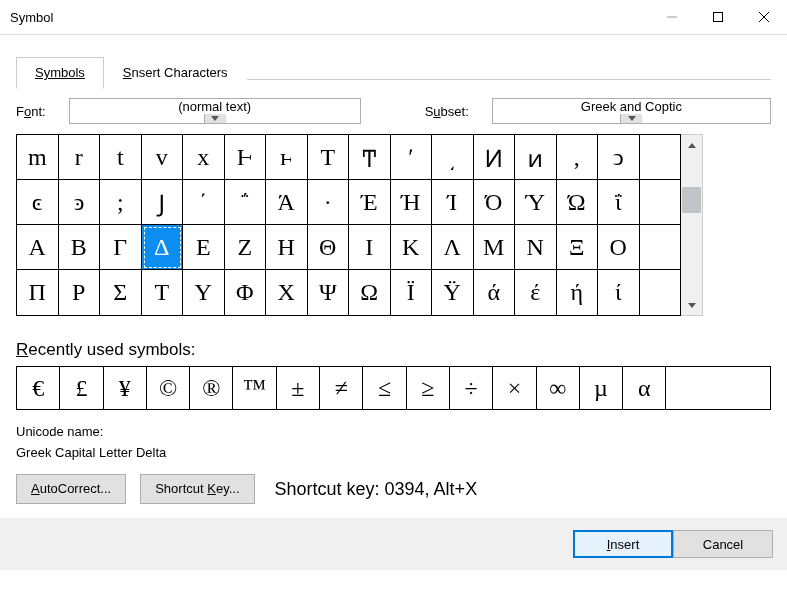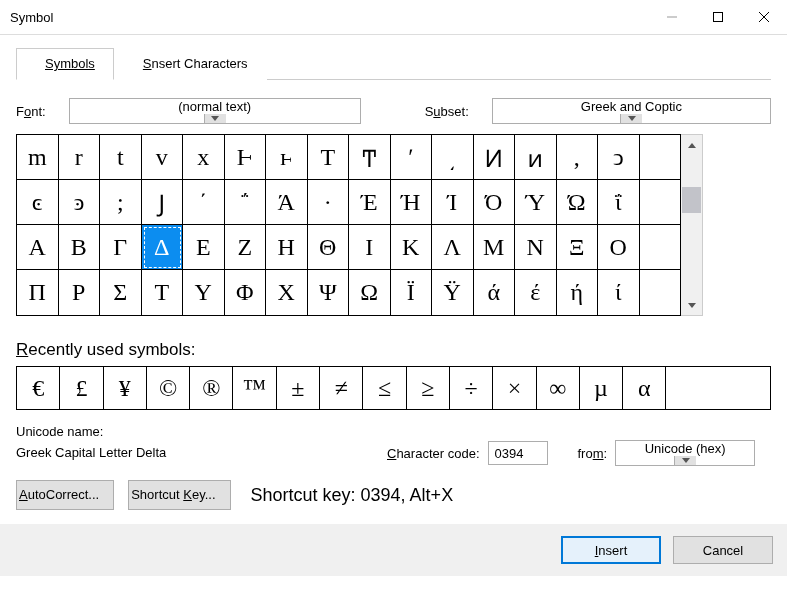--- a/index.html
+++ b/index.html
@@ -26,24 +26,24 @@
     padding: 12px 16px 14px 16px;
     background: #fff;
   }
   .tabs {
     display: flex;
     align-items: flex-end;
     border-bottom: 1px solid #ccc;
     margin-bottom: 18px;
   }
   .tab {
-    padding: 7px 18px 8px 28px;
+    padding: 7px 18px 8px 18px;
     border: 1px solid transparent;
     position: relative;
-    top: 1px;
+    top: 10px;
     font-size: 13px;
     background: #fff;
   }
   .tab.active {
     border: 1px solid #ccc;
     border-bottom: 1px solid #fff;
     background: #fff;
   }
   .row { display: flex; align-items: center; gap: 23px; }
   .label { font-size: 13px; }
@@ -117,30 +117,30 @@
     border:1px solid #adadad;
     height:24px; padding:0 6px; font-size:13px;
     font-family: inherit;
   }
   .code-in { width:60px; }
   .from-sel { flex:0 0 140px;}
   .btnrow { display:flex; gap:14px; margin-top:14px; align-items:center;}
   .btn {
     border:1px solid #adadad;
     background:#e1e1e1;
-    padding:6px 14px 7px 2px;
+    padding:6px 14px 7px 14px;
     font-size:13px;
     font-family: inherit;
   }
   .shortcut-text { font-size:18px; margin-left:6px;}
   .footer {
     background:#f0f0f0;
     display:flex; justify-content:flex-end;
     padding:12px 14px;
-    gap:12px;
+    gap:0;
   }
   .footer .fbtn {
     width:100px; height:28px;
     border:1px solid #adadad;
     background:#e1e1e1;
     font-size:13px;
     font-family:inherit;
   }
   .footer .fbtn.primary { border:2px solid #0078d7; background:#e5f1fb;}
 </style>
@@ -310,38 +310,20 @@
       <div class="cell">µ</div>
       <div class="cell">α</div>
       <div class="cell"></div>
     </div>
 
   <div class="info-row">
     <div class="info-left">
       <div>Unicode name:</div>
       <div class="uni-name">Greek Capital Letter Delta</div>
     </div>
-    <div class="info-right">
-      <div class="label">
-        <span class="ul">C</span><span>haracter code:</span>
-      </div>
-      <input class="textin code-in" value="0394" style="">
-      <div style="width:14px"></div>
-      <div class="label">
-        <span>fro</span><span class="ul">m</span><span>:</span>
-      </div>
-      <div class="select from-sel">
-        <div class="sel-text">Unicode (hex)</div>
-        <div class="sel-btn">
-          <svg viewBox="0 0 8 5">
-              <path d="M0 0 L4 5 L8 0 Z" fill="#555"></path>
-            </svg>
-        </div>
-      </div>
-    </div>
   </div>
 
   <div class="btnrow">
     <button class="btn">
       <span class="ul">A</span><span>utoCorrect...</span>
     </button>
     <button class="btn">
       <span>Shortcut </span><span class="ul">K</span><span>ey...</span>
     </button>
     <span class="shortcut-text">Shortcut key: 0394, Alt+X</span>

